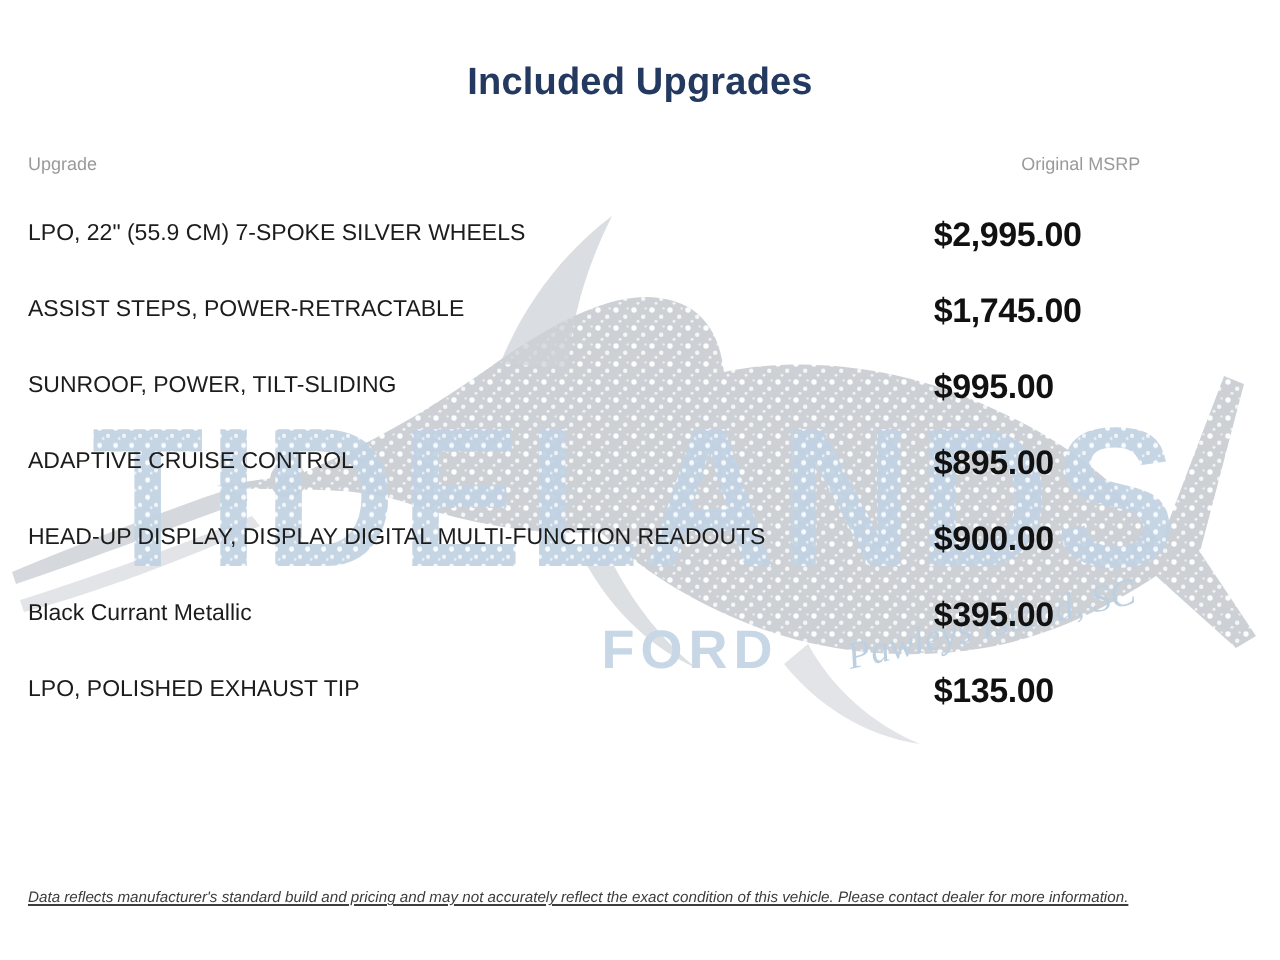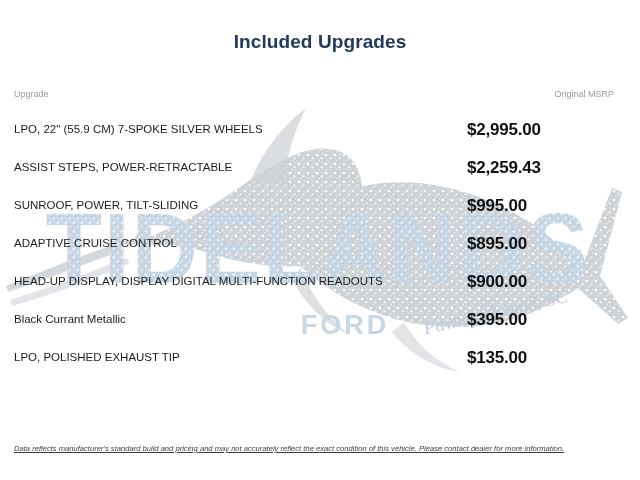--- a/index.html
+++ b/index.html
@@ -44,37 +44,37 @@
     font-weight: bold;
     letter-spacing: 0.1px;
     margin: 0;
     padding-top: 31px;
     line-height: 22px;
   }
 
   .upgrades-table {
     width: 100%;
     border-collapse: collapse;
-    margin-top: 36px;
+    margin-top: 24px;
     table-layout: fixed;
   }
 
   .upgrades-table col.col-name { width: 74%; }
   .upgrades-table col.col-price { width: 26%; }
 
   .upgrades-table thead th {
     font-weight: normal;
     font-size: 9px;
     color: #9a9a9a;
     padding: 0 0 10px 0;
     line-height: 11px;
     vertical-align: bottom;
   }
   .upgrades-table thead th.h-name  { text-align: left; }
-  .upgrades-table thead th.h-price { text-align: right; padding-right: 12px; }
+  .upgrades-table thead th.h-price { padding-right: 12px; }
 
   .upgrades-table tbody td {
     padding: 0;
     vertical-align: middle;
     height: 38px;
   }
 
   .cell-name {
     font-size: 11.5px;
     line-height: 14px;
@@ -180,21 +180,21 @@
         <th class="h-price">Original MSRP</th>
       </tr>
     </thead>
     <tbody>
       <tr>
         <td class="cell-name">LPO, 22" (55.9 CM) 7-SPOKE SILVER WHEELS</td>
         <td class="cell-price">$2,995.00</td>
       </tr>
       <tr>
         <td class="cell-name">ASSIST STEPS, POWER-RETRACTABLE</td>
-        <td class="cell-price">$2,259.43</td>
+        <td class="cell-price">$1,745.00</td>
       </tr>
       <tr>
         <td class="cell-name">SUNROOF, POWER, TILT-SLIDING</td>
         <td class="cell-price">$995.00</td>
       </tr>
       <tr>
         <td class="cell-name">ADAPTIVE CRUISE CONTROL</td>
         <td class="cell-price">$895.00</td>
       </tr>
       <tr>

